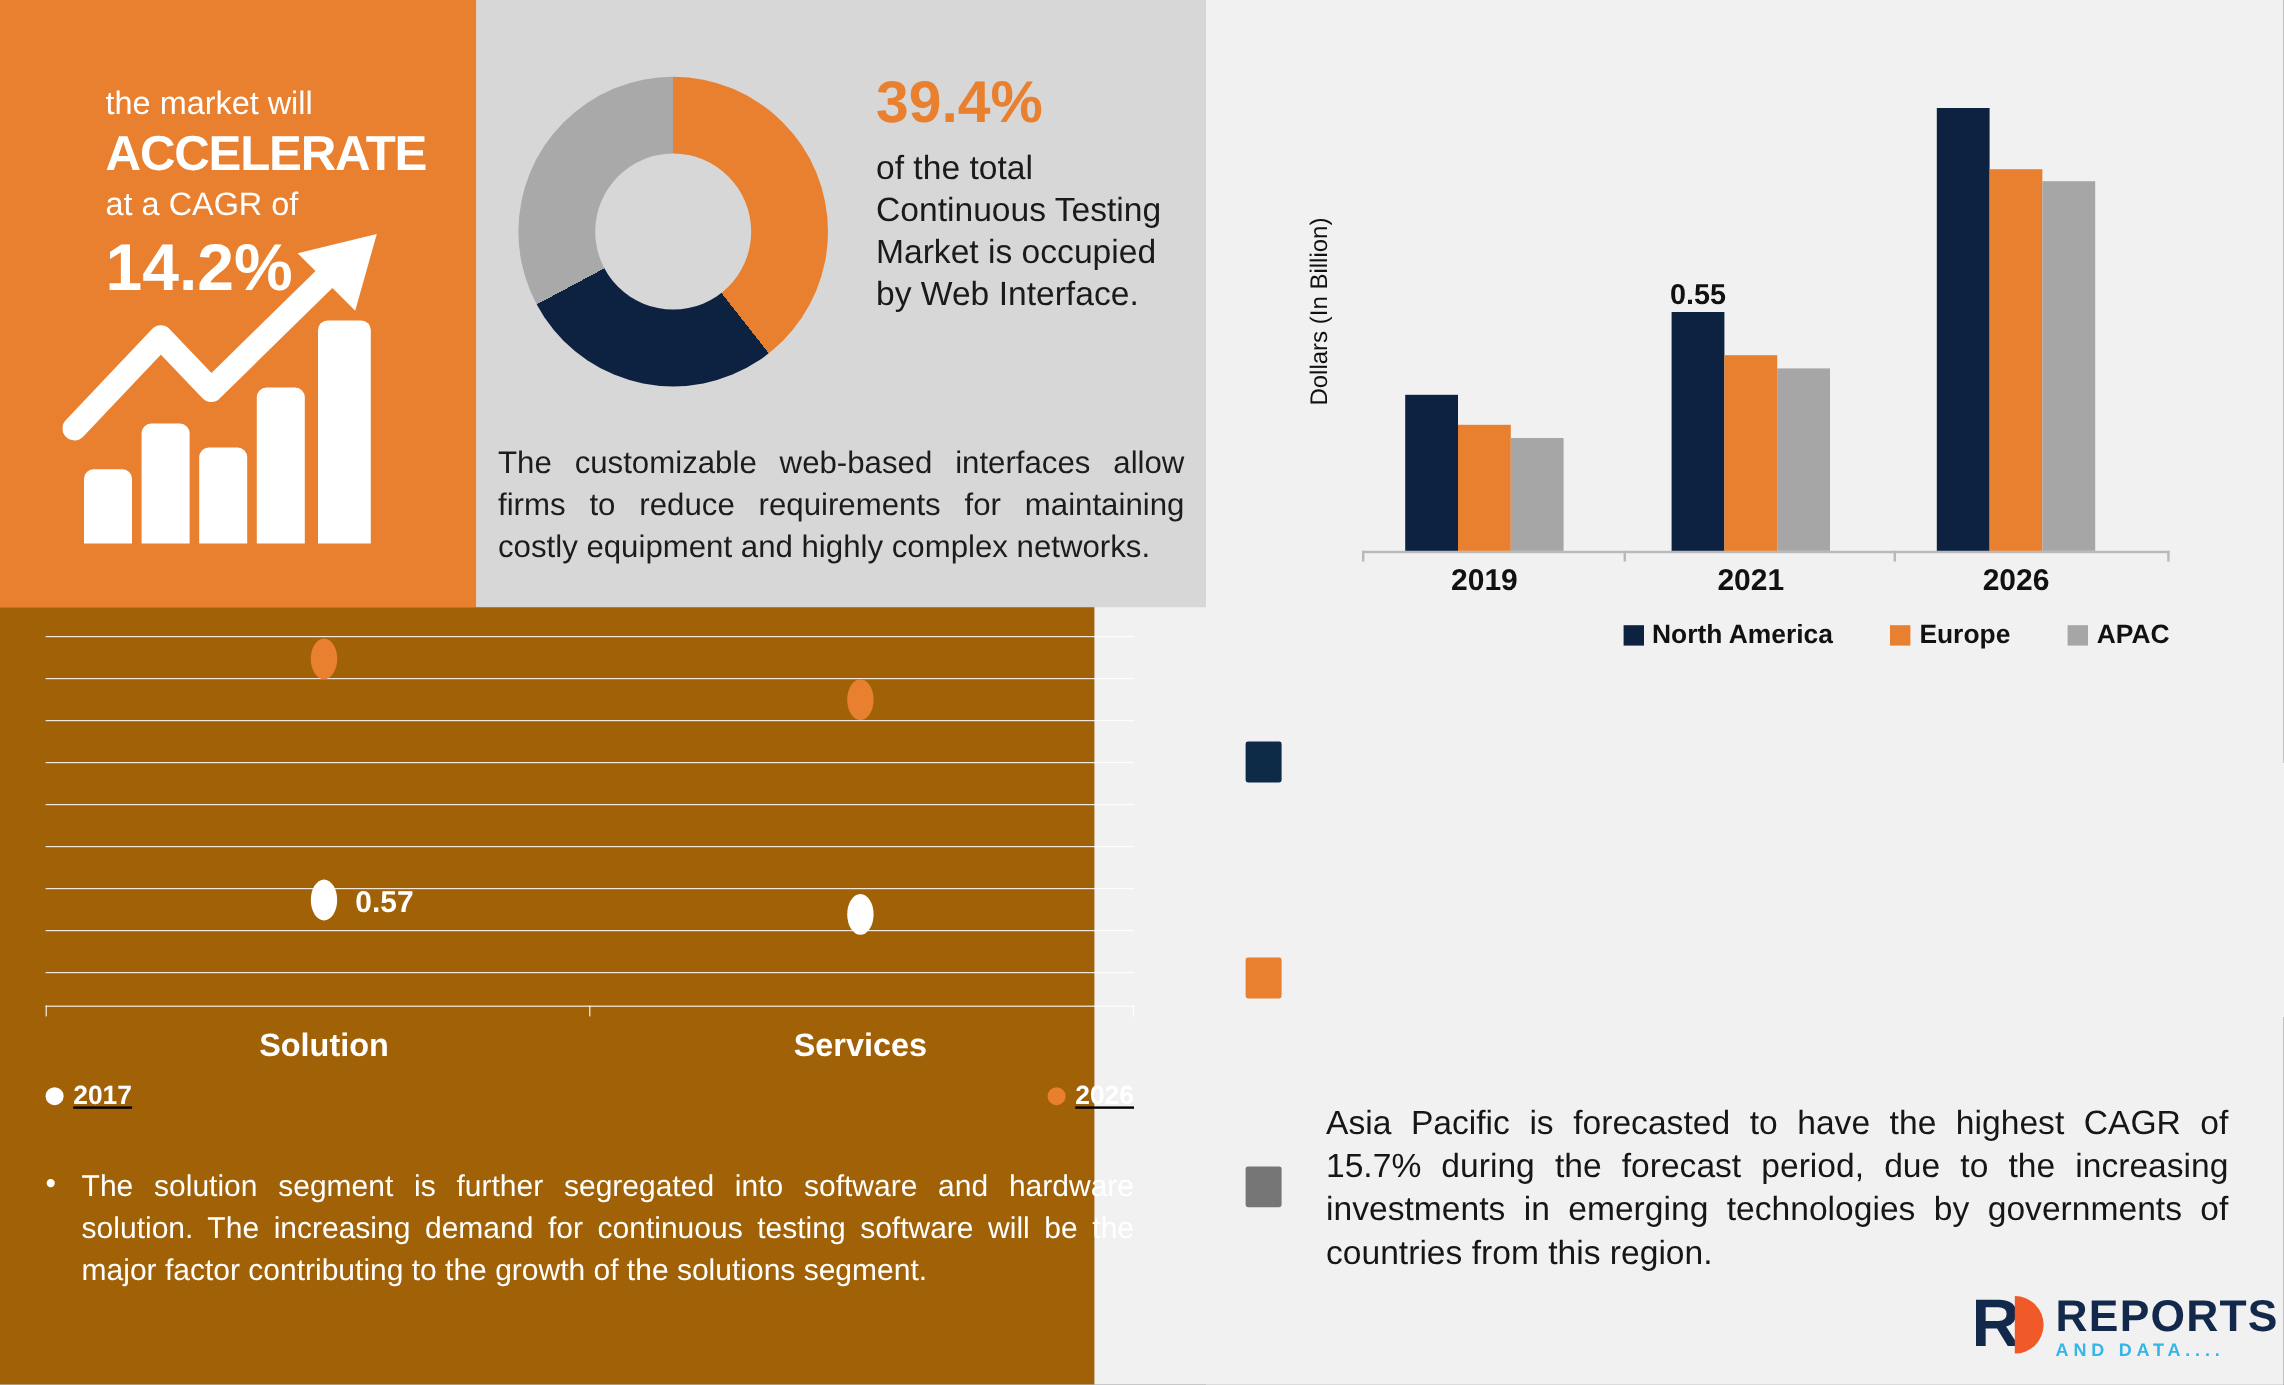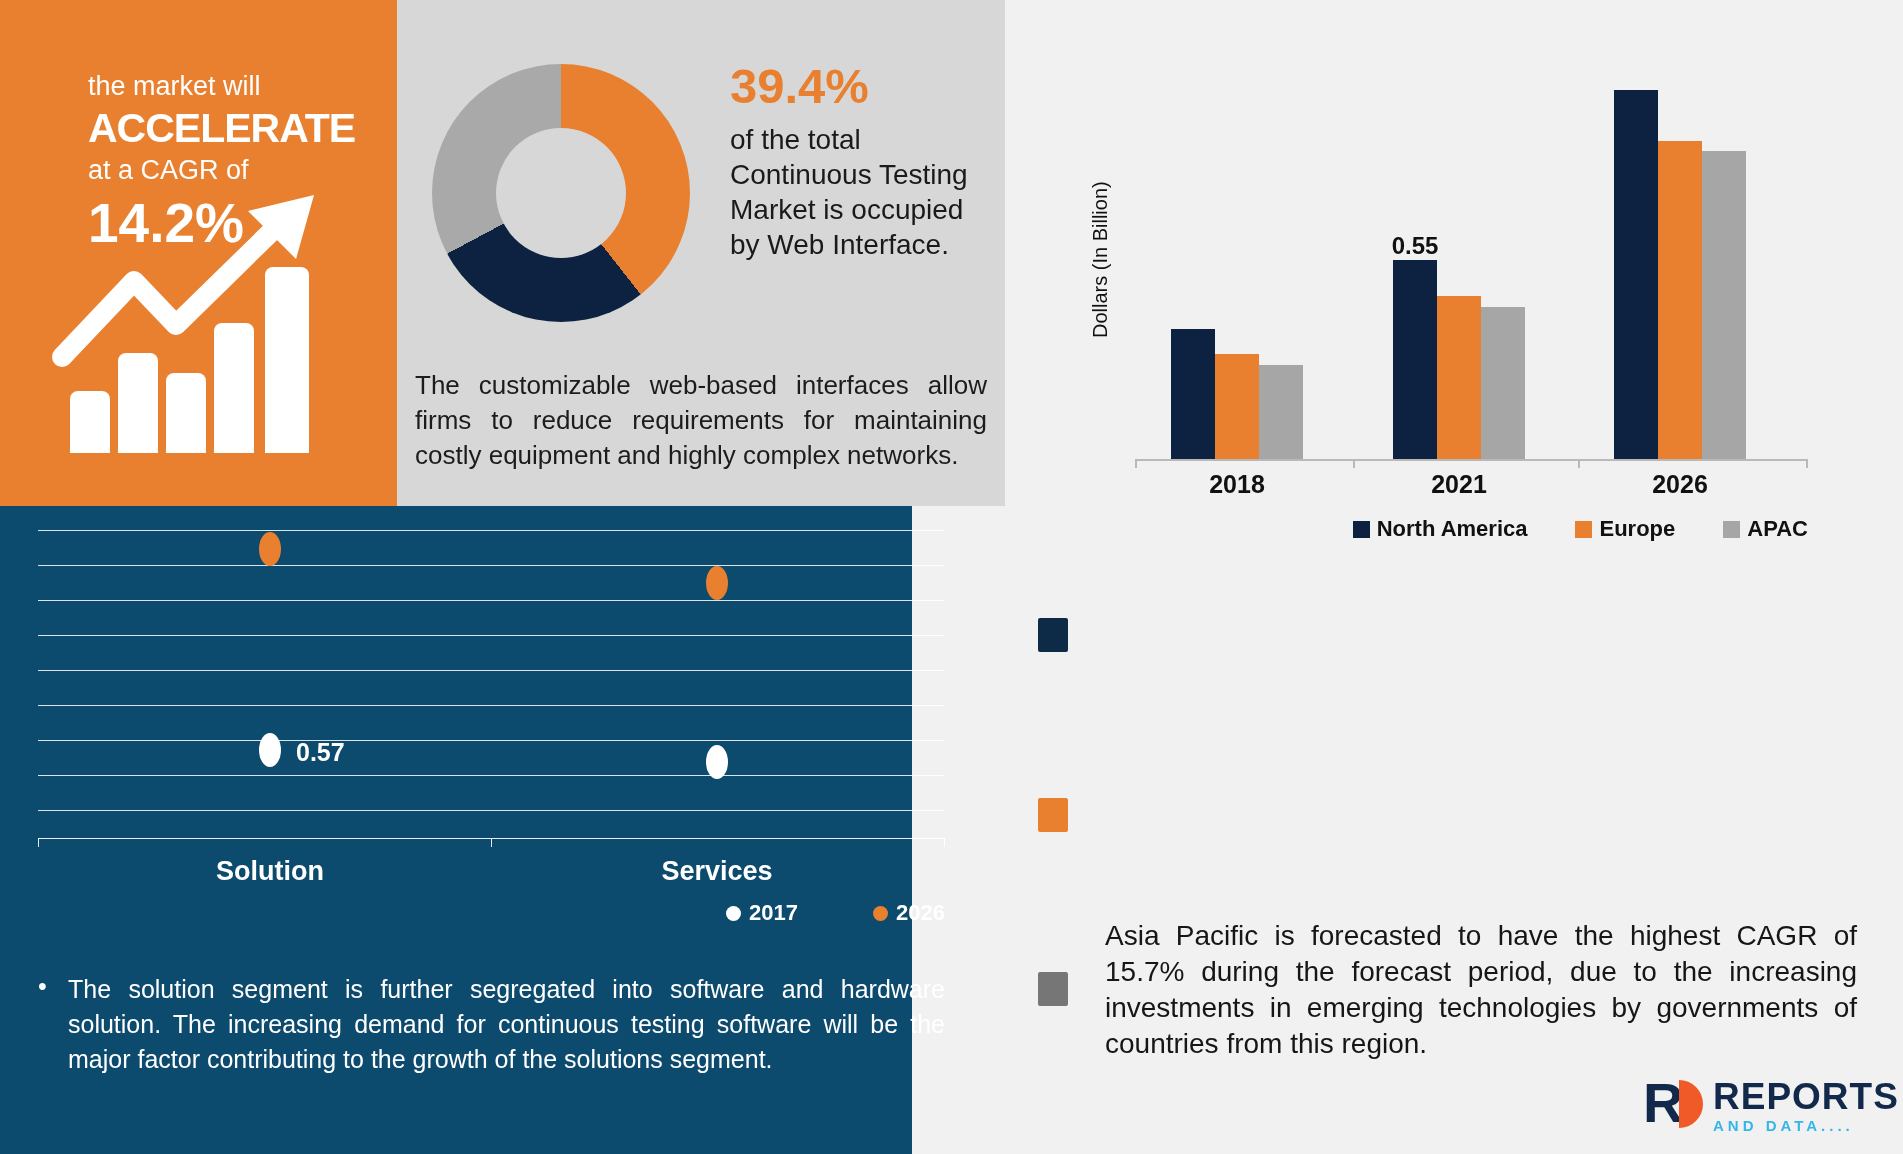--- a/index.html
+++ b/index.html
@@ -2,42 +2,42 @@
 <html><head>
 <meta charset="utf-8">
 <style>
   html,body{margin:0;padding:0;background:#888;}
   #stage{position:relative;width:1903px;height:1154px;overflow:hidden;
          font-family:"Liberation Sans",sans-serif;background:#f1f1f1;}
   .abs{position:absolute;}
   
   #panel-orange{left:0;top:0;width:397px;height:506px;background:#e8802f;}
   #panel-gray{left:397px;top:0;width:608px;height:506px;background:#d7d7d7;}
-  #panel-navy{left:0;top:506px;width:912px;height:648px;background:#0c4a6e;}
+  #panel-navy{left:0;top:506px;width:912px;height:648px;background:#a16207;}
   #panel-right{left:1005px;top:0;width:898px;height:1154px;background:#f1f1f1;}
   
   .promo{left:88px;top:68px;color:#fff;line-height:1.0;}
   .promo .s{font-size:27px;line-height:36px;}
   .promo .xl{font-size:41px;font-weight:bold;letter-spacing:-1px;line-height:48px;}
   .promo .num{font-size:55px;font-weight:bold;line-height:62px;margin-top:4px;}
   
   #donut{left:35px;top:64px;width:258px;height:258px;border-radius:50%;}
   #donut-hole{left:99px;top:128px;width:130px;height:130px;border-radius:50%;background:#d7d7d7;}
   .stat-big{left:333px;top:58px;font-size:49px;font-weight:600;color:#e8802f;}
   .stat-sub{left:333px;top:122px;font-size:28px;line-height:35px;color:#1a1a1a;}
   .gray-par{left:18px;top:368px;width:572px;font-size:26px;line-height:35px;color:#1c1c1c;
             text-align:justify;}
   
   .gridline{left:38px;width:907px;height:1px;background:rgba(255,255,255,.85);}
   .dot{width:22px;height:34px;border-radius:50%;}
   .dot-label{font-size:25px;font-weight:bold;color:#fff;}
   #dot-axis{left:38px;top:332px;width:907px;height:1px;background:rgba(255,255,255,.9);}
   .dot-tick{top:332px;width:1px;height:9px;background:rgba(255,255,255,.9);}
   .cat-label{top:350px;width:220px;text-align:center;color:#fff;font-weight:bold;font-size:27px;}
-  #dot-legend{left:38px;top:394px;width:907px;display:flex;justify-content:flex-end;gap:75px;}
+  #dot-legend{left:38px;top:394px;width:907px;display:flex;justify-content:space-between;gap:75px;text-decoration:underline;}
   .dleg{display:flex;align-items:center;gap:8px;color:#fff;font-weight:bold;font-size:22px;}
   .dleg .sw{width:15px;height:15px;border-radius:50%;}
   .navy-bullet{left:38px;top:466px;width:910px;color:#fff;}
   .navy-bullet .mark{position:absolute;left:0;top:0;font-size:25px;}
   .navy-bullet p{margin:0 0 0 30px;width:877px;font-size:25px;line-height:35px;text-align:justify;}
   
   #ylab{left:84px;top:110px;height:300px;font-size:20px;color:#111;
         writing-mode:vertical-rl;transform:rotate(180deg);text-align:center;}
   #bar-plot{left:130px;top:0;width:673px;height:459px;}
   #bar-axis{left:0;top:459px;width:673px;height:2px;background:#b9b9b9;}
@@ -143,21 +143,21 @@
 
     <div class="abs" id="bar-plot">
       <div class="abs" id="bar-axis"></div>
       <div class="abs bar-tick" style="left:0"></div>
       <div class="abs bar-tick" style="left:218px"></div>
       <div class="abs bar-tick" style="left:443px"></div>
       <div class="abs bar-tick" style="left:671px"></div>
     <div class="bar" style="left: 36px; height: 130px; background: rgb(13, 34, 64);"></div>
         <div class="bar" style="left: 80px; height: 105px; background: rgb(232, 128, 47);"></div>
         <div class="bar" style="left: 124px; height: 94px; background: rgb(166, 166, 166);"></div>
-        <div class="abs xlab" style="left: 52px;">2018</div>
+        <div class="abs xlab" style="left: 52px;">2019</div>
         <div class="bar" style="left: 258px; height: 199px; background: rgb(13, 34, 64);"></div>
         <div class="bar" style="left: 302px; height: 163px; background: rgb(232, 128, 47);"></div>
         <div class="bar" style="left: 346px; height: 152px; background: rgb(166, 166, 166);"></div>
         <div class="abs xlab" style="left: 274px;">2021</div>
         <div class="bar" style="left: 479px; height: 369px; background: rgb(13, 34, 64);"></div>
         <div class="bar" style="left: 523px; height: 318px; background: rgb(232, 128, 47);"></div>
         <div class="bar" style="left: 567px; height: 308px; background: rgb(166, 166, 166);"></div>
         <div class="abs xlab" style="left: 495px;">2026</div>
         <div class="bar-dl" style="left: 240px; top: 232px;">0.55</div>
       </div>

